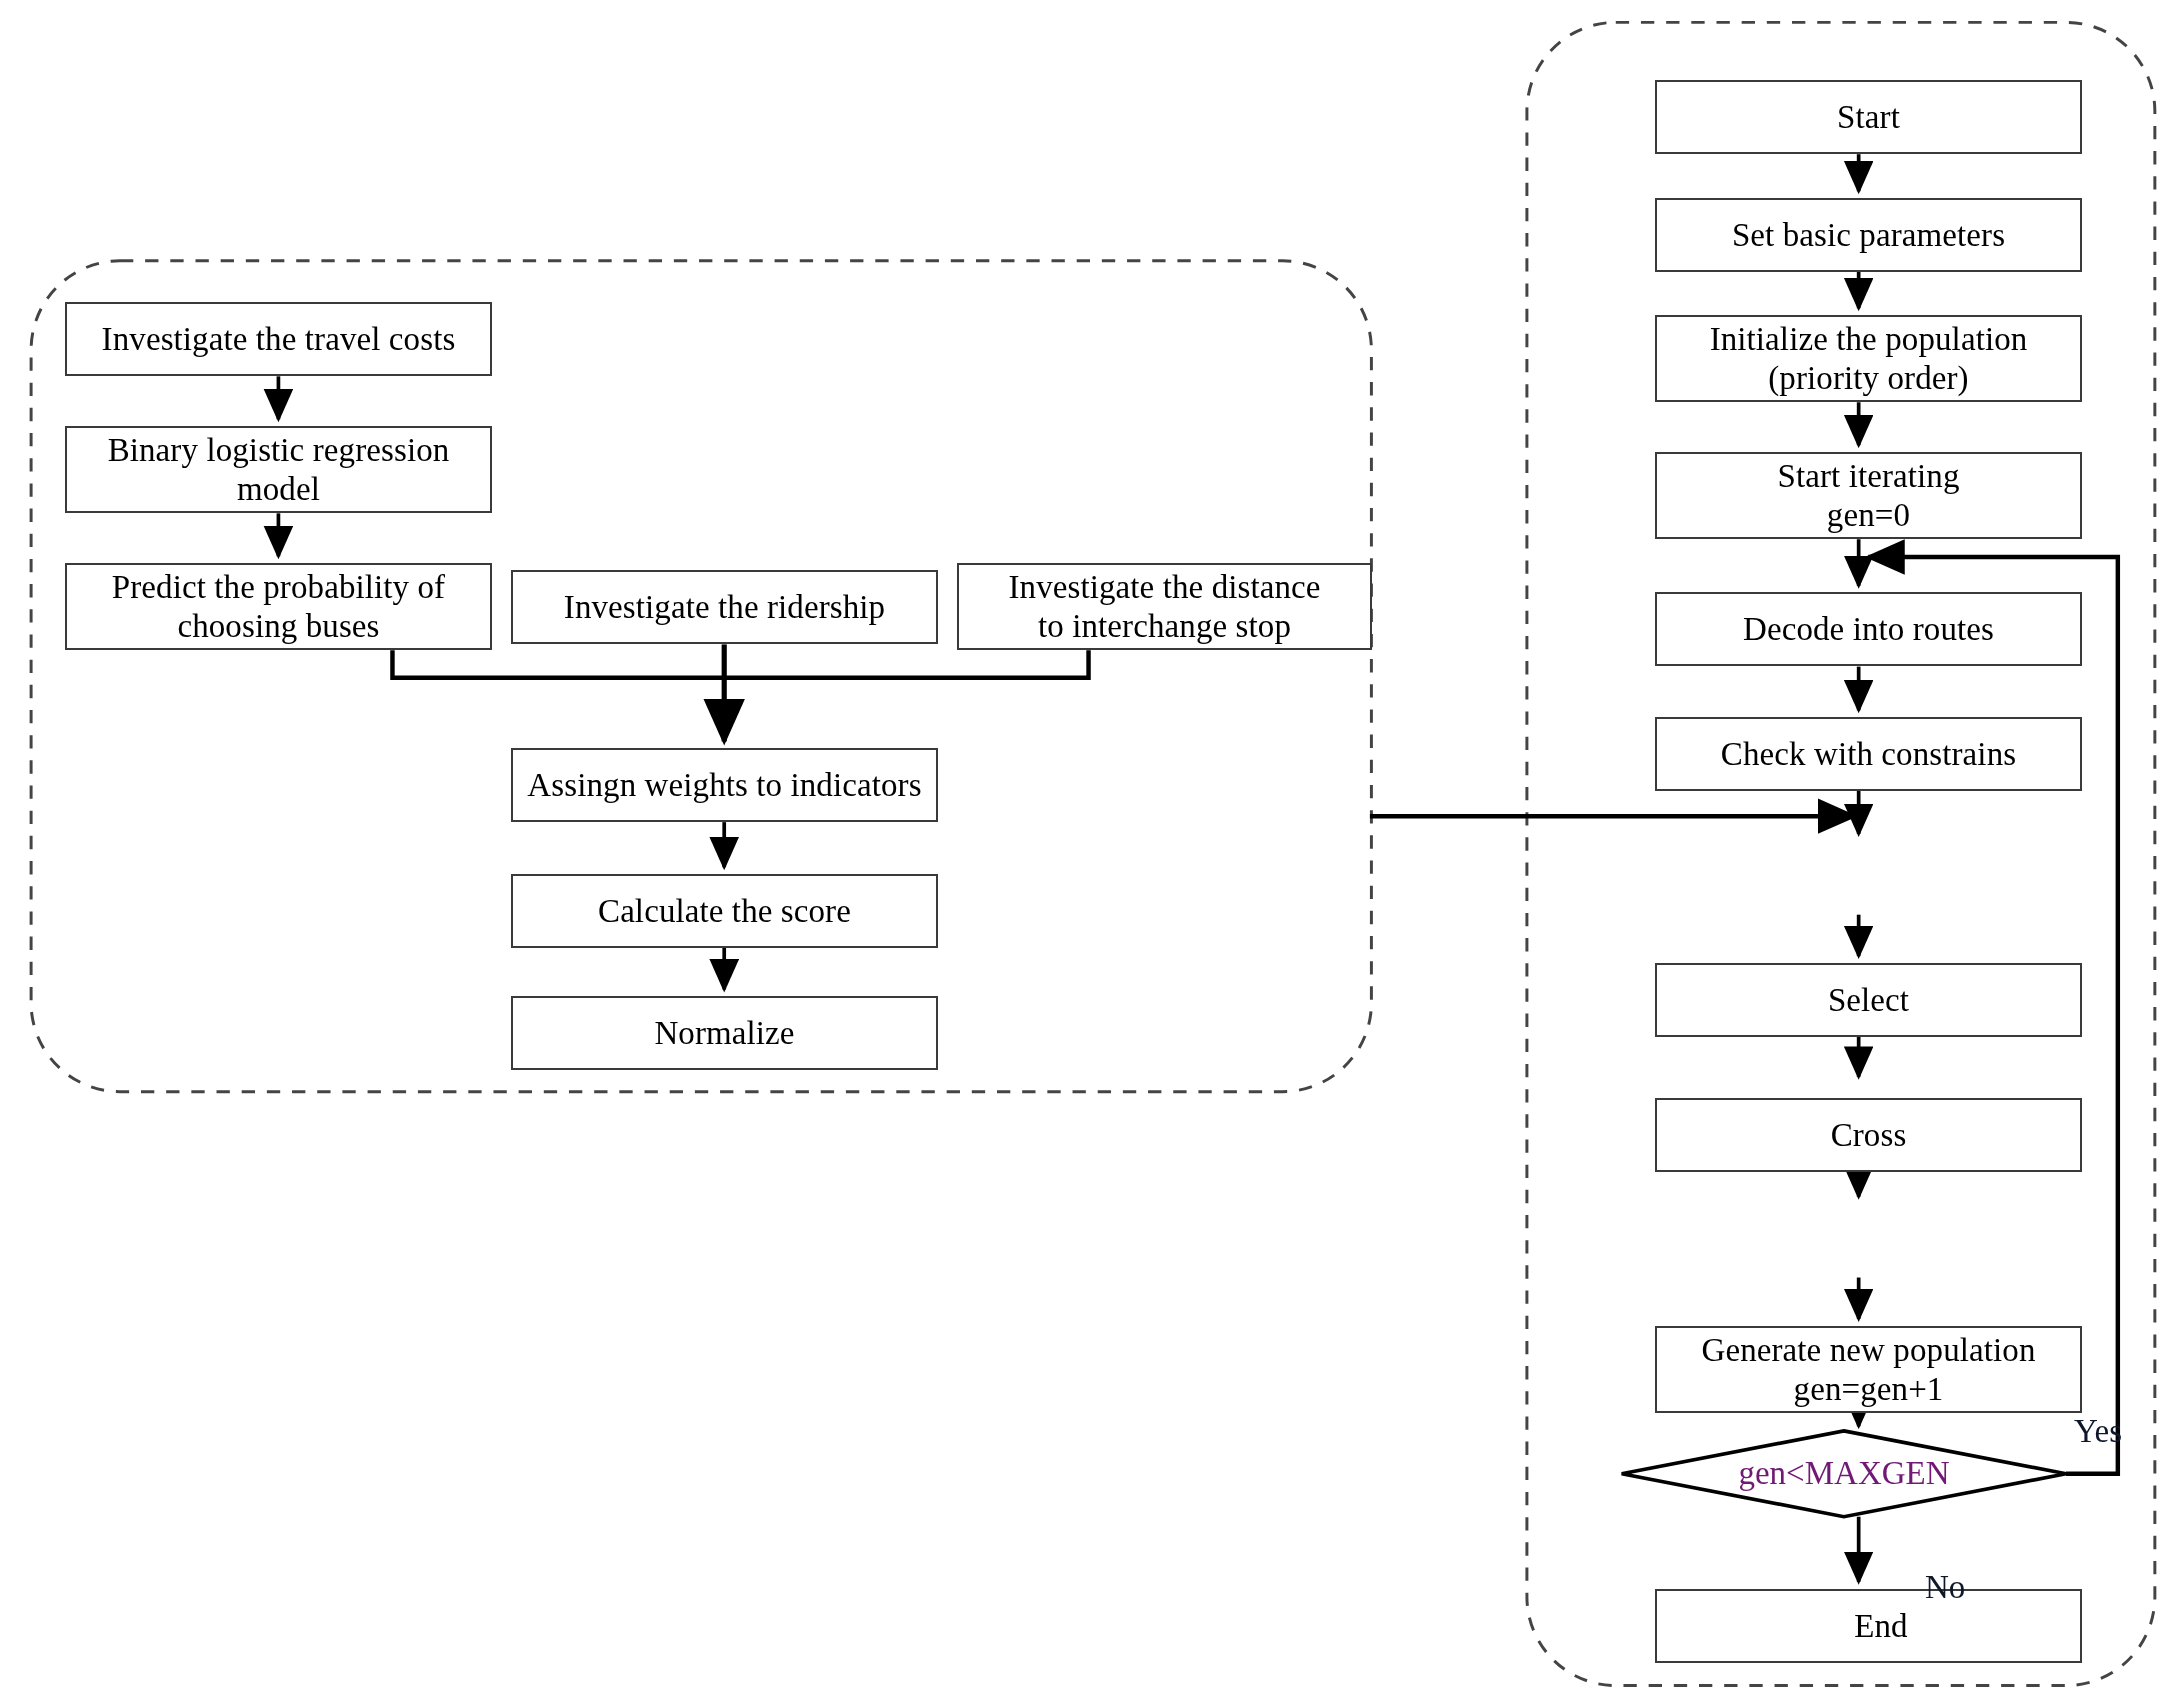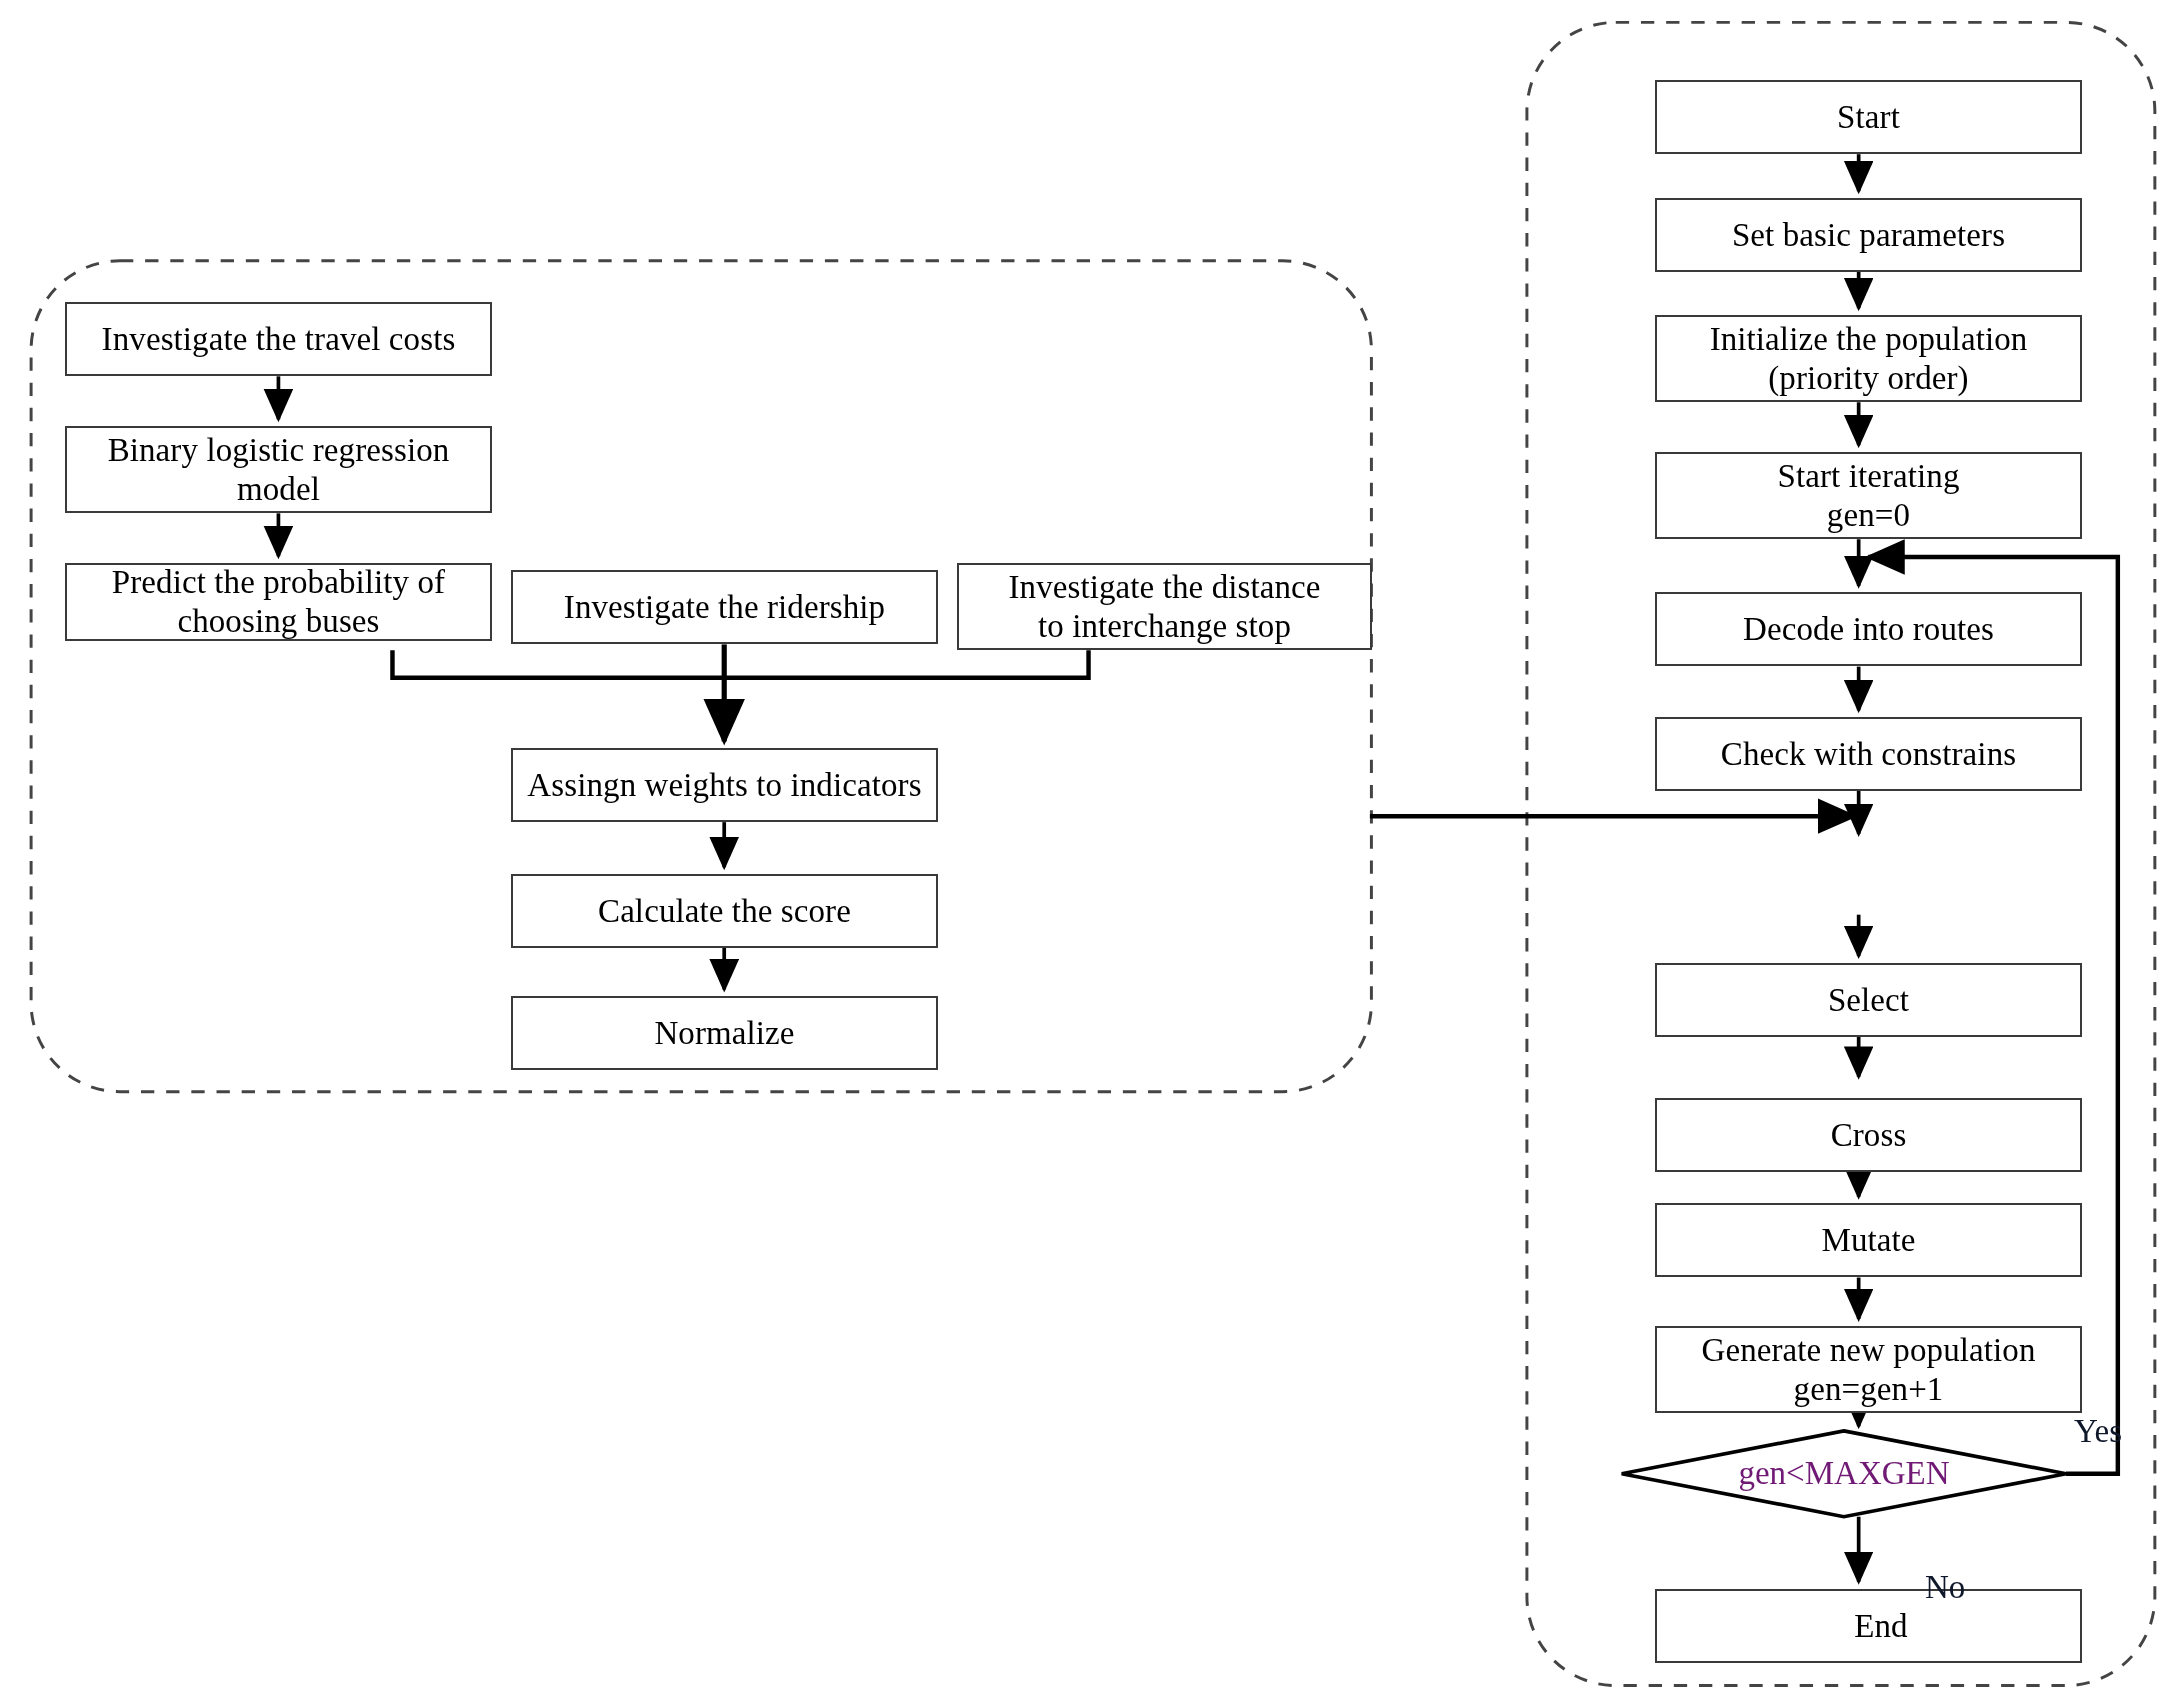--- a/index.html
+++ b/index.html
@@ -103,21 +103,21 @@
 
       <polyline points="2790,1990 2860,1990 2860,752 2523,752" stroke-width="6" marker-end="url(#arrow)"></polyline>
     </g>
   </svg>
 
   <div class="node" style="left:65px; top:302px; width:427px; height:74px;">Investigate the travel costs</div>
 
   <div class="node" style="left:65px; top:426px; width:427px; height:87px;">Binary logistic regression
 model</div>
 
-  <div class="node" style="left:65px; top:563px; width:427px; height:78px;text-align:center;">Predict the probability of
+  <div class="node" style="left:65px; top:563px; width:427px; height:87px;text-align:center;">Predict the probability of
 choosing buses</div>
 
   <div class="node" style="left:511px; top:570px; width:427px; height:74px;">Investigate the ridership</div>
 
   <div class="node" style="left:957px; top:563px; width:415px; height:87px;">Investigate the distance
 to interchange stop</div>
 
   <div class="node" style="left:511px; top:748px; width:427px; height:74px;">Assingn weights to indicators</div>
 
   <div class="node" style="left:511px; top:874px; width:427px; height:74px;">Calculate the score</div>
@@ -136,21 +136,20 @@
 
   <div class="node" style="left:1655px; top:592px; width:427px; height:74px;">Decode into routes</div>
 
   <div class="node" style="left:1655px; top:717px; width:427px; height:74px;">Check with constrains</div>
 
 
   <div class="node" style="left:1655px; top:963px; width:427px; height:74px;">Select</div>
 
   <div class="node" style="left:1655px; top:1083px; width:427px; height:74px;margin-top:15px;">Cross</div>
 
-  <div class="node" style="left:1655px; top:1203px; width:427px; height:74px;">Mutate</div>
 
   <div class="node" style="left:1655px; top:1326px; width:427px; height:87px;">Generate new population
 gen=gen+1</div>
 
   <div class="diamond-label" style="left:1696px; top:1450px; width:296px; height:47px;">gen&lt;MAXGEN</div>
 
   <div class="node" style="left:1655px; top:1589px; width:427px; height:74px;padding-left:25px;">End</div>
 
   <div class="edge-label" style="left:2074px; top:1413px;">Yes</div>
 

